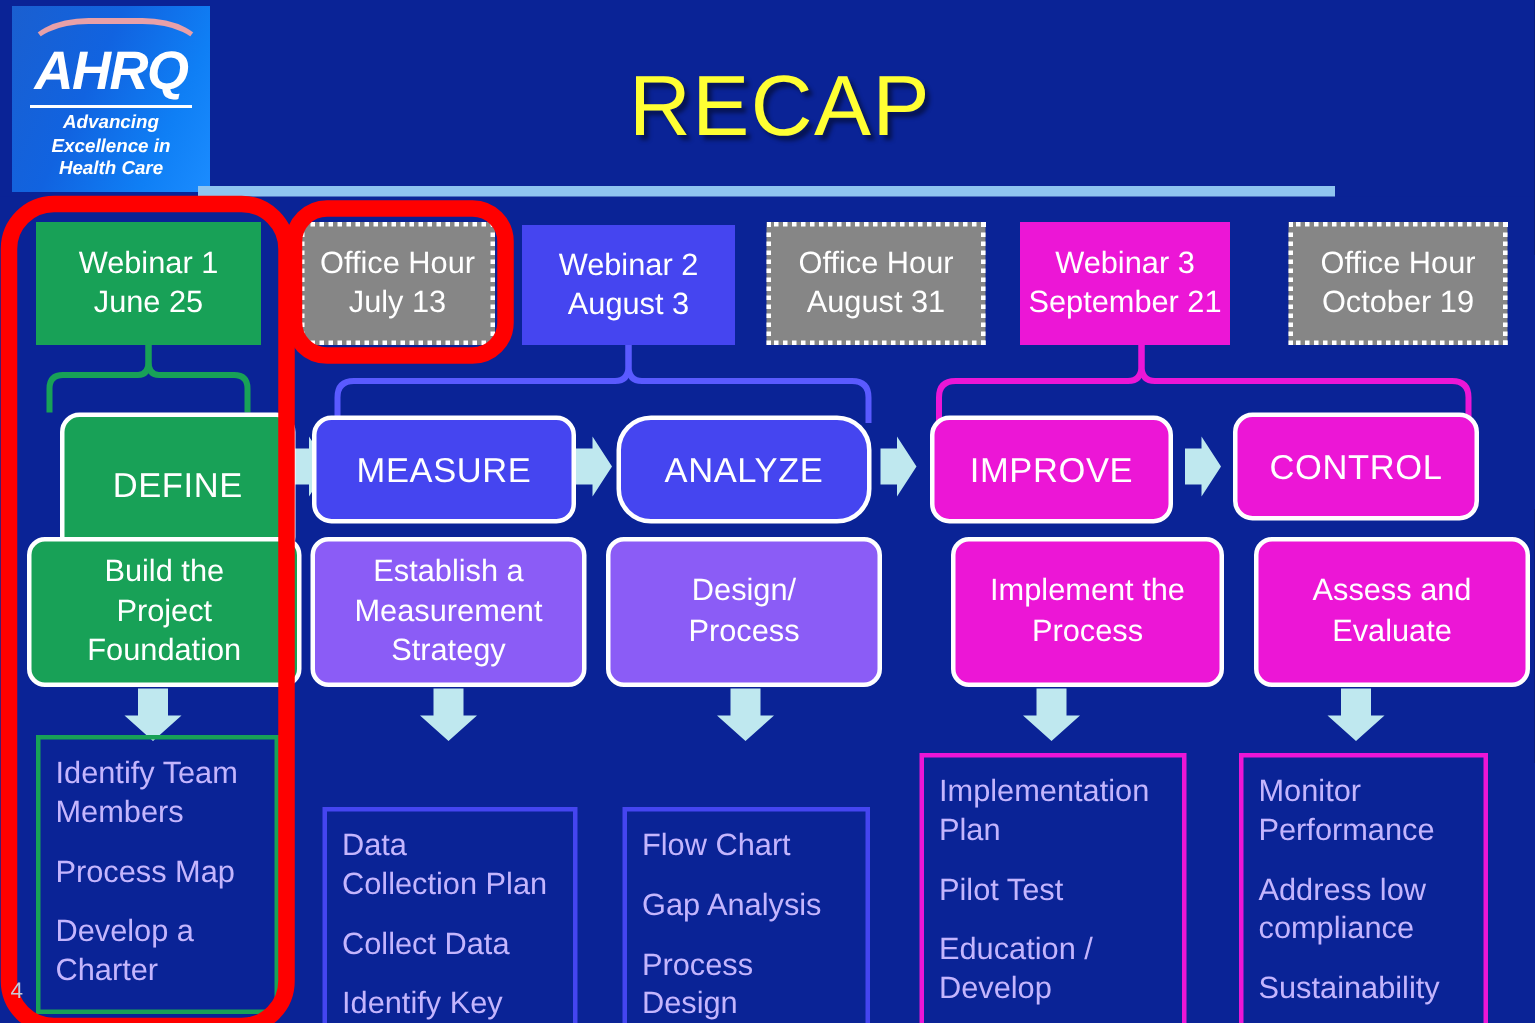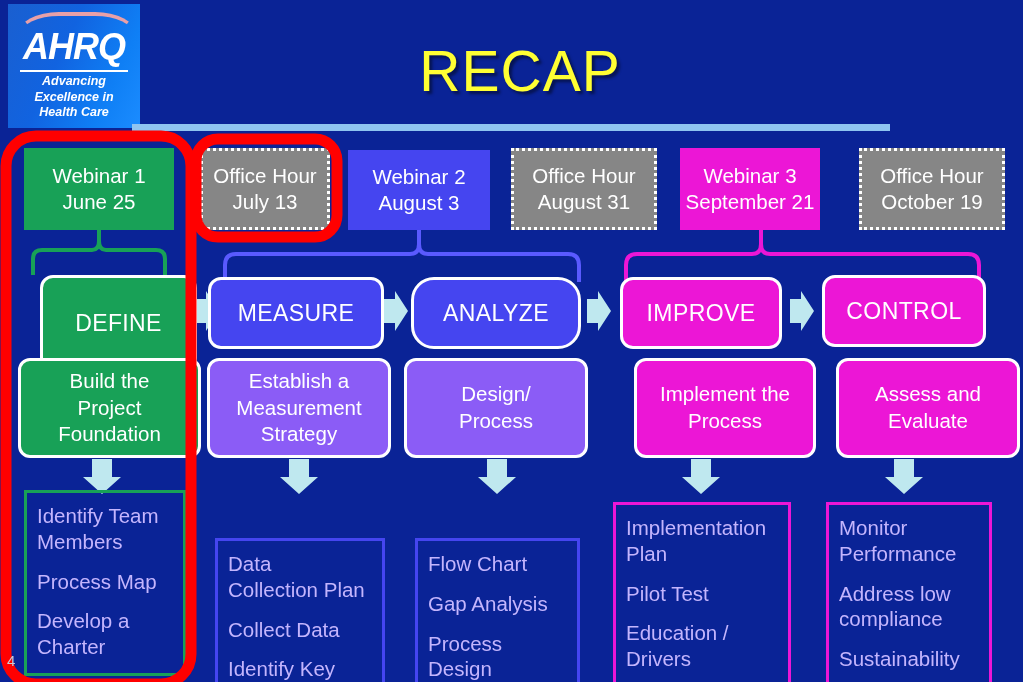--- a/index.html
+++ b/index.html
@@ -346,21 +346,21 @@
   <div class="list-box lb-mag" style="left:613px; top:490px; width:178px; height:186px;">
     <div class="row">
       <div>Implementation</div>
       <div>Plan</div>
     </div>
     <div class="row">
       <div>Pilot Test</div>
     </div>
     <div class="row">
       <div>Education /</div>
-      <div>Drivers</div>
+      <div>Develop</div>
     </div>
   </div>
 
   <div class="list-box lb-mag" style="left:826px; top:490px; width:166px; height:186px;">
     <div class="row">
       <div>Monitor</div>
       <div>Performance</div>
     </div>
     <div class="row">
       <div>Address low</div>

